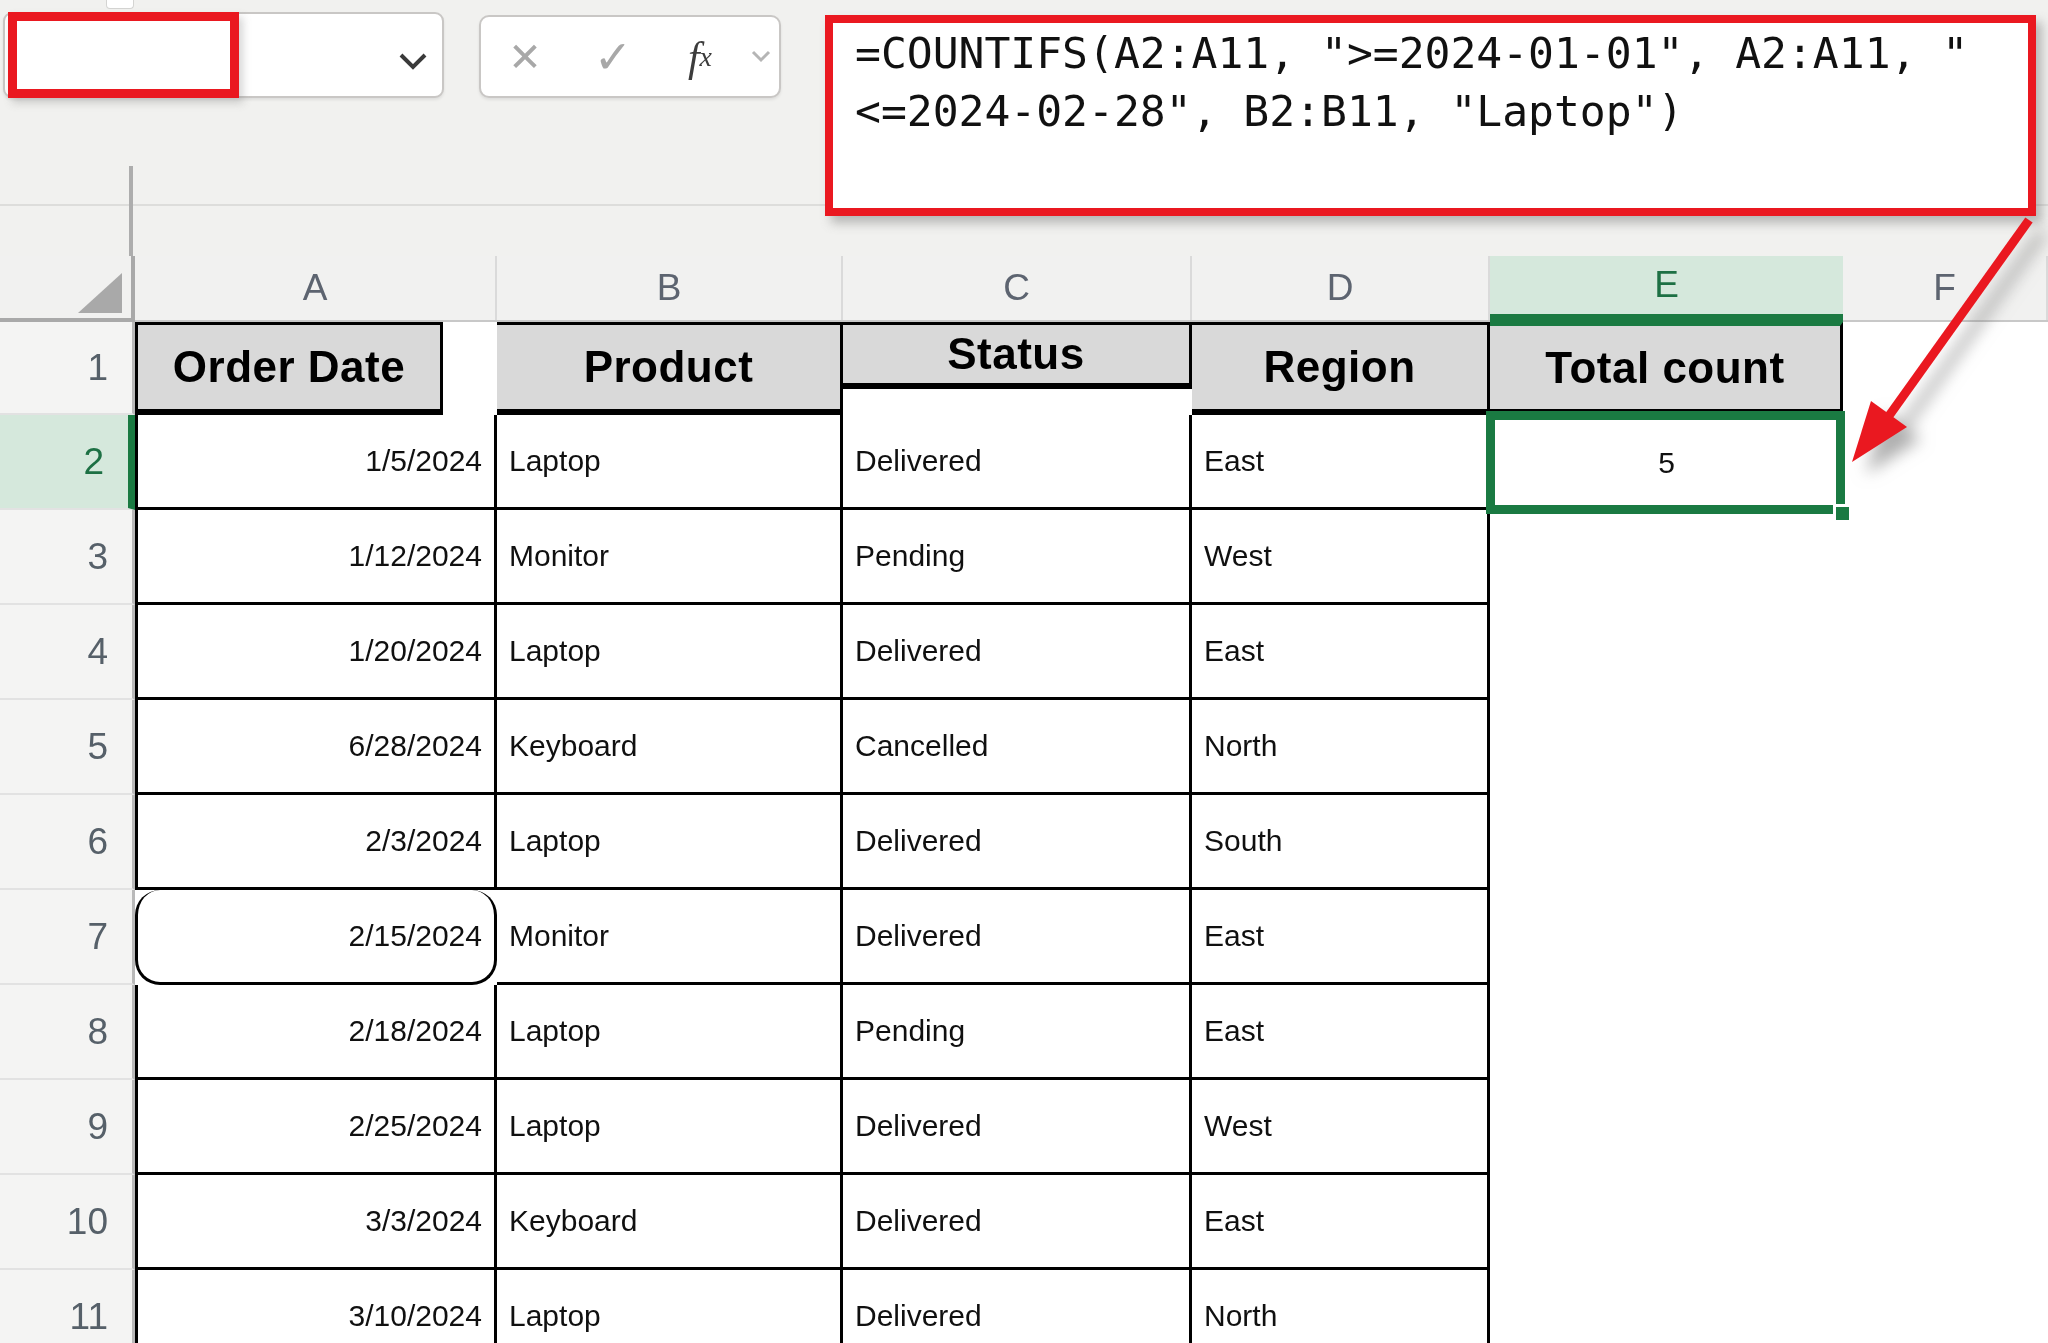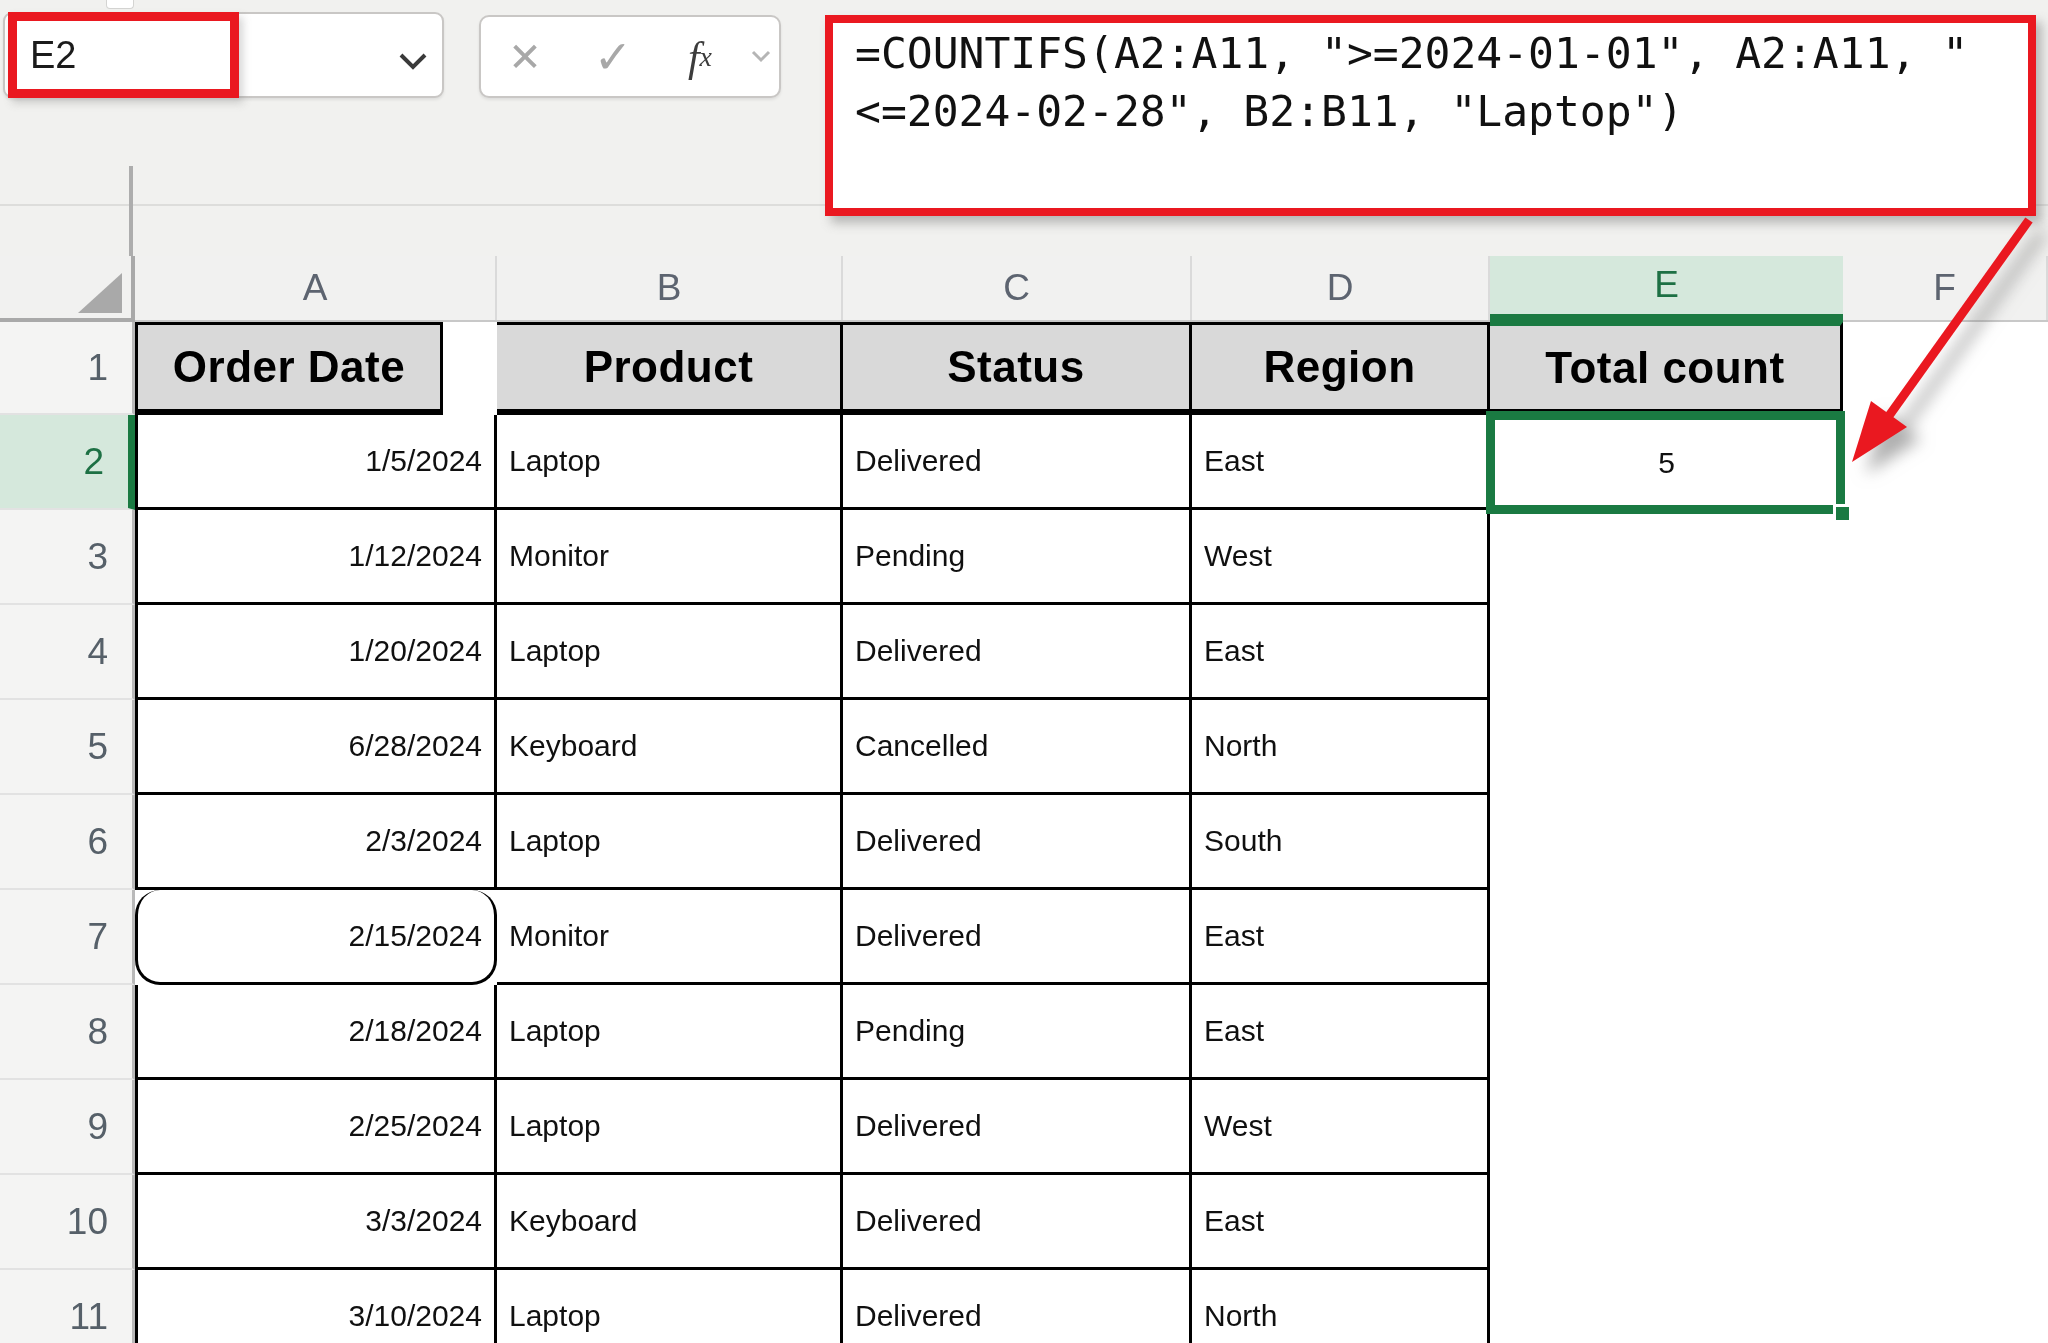--- a/index.html
+++ b/index.html
@@ -61,21 +61,20 @@
 </head>
 <body>
 
 <div id="screen">
 
   <div class="abs" id="fbar-line"></div>
   <div class="abs" id="top-tab"></div>
   <div class="abs" id="pane-divider"></div>
 
   <div class="abs" id="name-box"></div>
-  <div class="abs" id="name-box-value">E2</div>
   <svg class="abs" id="name-box-dropdown" width="30" height="20">
     <polyline points="3,3 15,15 27,3" fill="none" stroke="#3a3a3a" stroke-width="4"></polyline>
   </svg>
   <div class="abs" id="name-box-redrect"></div>
 
   <div class="abs" id="fx-group">
     <div class="fx-btn" id="btn-cancel">
         <span>✕</span>
       </div>
     <div class="fx-btn" id="btn-enter">
@@ -115,21 +114,21 @@
       <div class="abs row-num" style="left: 0px; top: 605px; width: 135px; height: 95px;">4</div>
       <div class="abs row-num" style="left: 0px; top: 700px; width: 135px; height: 95px;">5</div>
       <div class="abs row-num" style="left: 0px; top: 795px; width: 135px; height: 95px;">6</div>
       <div class="abs row-num" style="left: 0px; top: 890px; width: 135px; height: 95px;">7</div>
       <div class="abs row-num" style="left: 0px; top: 985px; width: 135px; height: 95px;">8</div>
       <div class="abs row-num" style="left: 0px; top: 1080px; width: 135px; height: 95px;">9</div>
       <div class="abs row-num" style="left: 0px; top: 1175px; width: 135px; height: 95px;">10</div>
       <div class="abs row-num" style="left: 0px; top: 1270px; width: 135px; height: 95px;">11</div>
       <div class="abs cell hdr first" style="left: 135px; top: 322px; width: 308px; height: 93px;">Order Date</div>
       <div class="abs cell hdr" style="left: 497px; top: 322px; width: 346px; height: 93px;">Product</div>
-      <div class="abs cell hdr" style="left: 843px; top: 322px; width: 349px; height: 93px;">Status</div>
+      <div class="abs cell hdr" style="left: 843px; top: 322px; width: 349px; height: 67px;">Status</div>
       <div class="abs cell hdr" style="left: 1192px; top: 322px; width: 298px; height: 93px;">Region</div>
       <div class="abs cell hdr e-top" style="left: 1490px; top: 322px; width: 353px; height: 93px;">Total count</div>
       <div class="abs cell right first" style="left: 135px; top: 415px; width: 362px; height: 95px;">1/5/2024</div>
       <div class="abs cell" style="left: 497px; top: 415px; width: 346px; height: 95px;">Laptop</div>
       <div class="abs cell" style="left: 843px; top: 415px; width: 349px; height: 95px;">Delivered</div>
       <div class="abs cell" style="left: 1192px; top: 415px; width: 298px; height: 95px;">East</div>
       <div class="abs cell right first" style="left: 135px; top: 510px; width: 362px; height: 95px;">1/12/2024</div>
       <div class="abs cell" style="left: 497px; top: 510px; width: 346px; height: 95px;">Monitor</div>
       <div class="abs cell" style="left: 843px; top: 510px; width: 349px; height: 95px;">Pending</div>
       <div class="abs cell" style="left: 1192px; top: 510px; width: 298px; height: 95px;">West</div>

